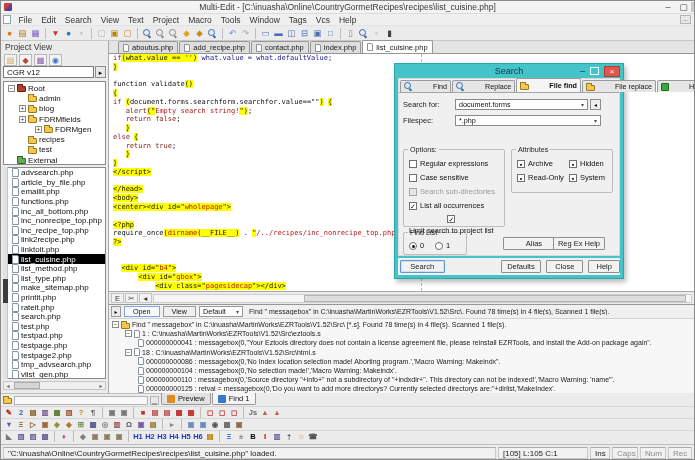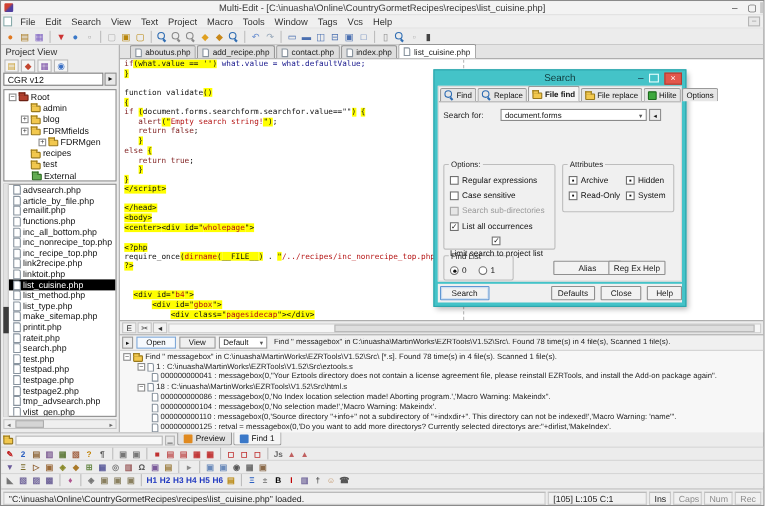--- a/index.html
+++ b/index.html
@@ -75,21 +75,21 @@
   
   .sdialog{position:absolute;left:393px;top:62px;width:230px;height:216px;background:#44c3c8;border:1px solid #2ba4aa;box-shadow:2px 3px 5px rgba(0,0,0,.28);z-index:10}
   .sd-title{height:14px;display:flex;align-items:center;color:#10393b;font-size:9px;position:relative}
   .sd-title-text{position:absolute;left:0;right:0;text-align:center}
   .sd-btns{margin-left:auto;display:flex;align-items:center;gap:5px;padding-right:3px;z-index:2}
   .sd-min{color:#134; font-size:9px}
   .sd-max{width:9px;height:8px;border:1px solid #e8ffff;background:transparent}
   .sd-close{width:16px;height:11px;background:#e2574c;border:1px solid #b23c33;color:#fff;font-size:8px;line-height:9px;text-align:center}
   .sd-inset{position:absolute;left:3px;right:3px;top:14px;bottom:22px;background:#f0f0f0;border:1px solid #d8d8d8;font-size:7.5px}
   .sd-tabs{display:flex;align-items:flex-end;padding:2px 1px 0;height:14px;border-bottom:1px solid #a5a5a5}
-  .sd-tab{height:12px;border:1px solid #9a9a9a;border-bottom:none;border-radius:2px 2px 0 0;padding:0 3px;display:flex;align-items:center;gap:2px;background:#e6e6e6;font-size:7.2px;margin-right:1px;white-space:nowrap}
+  .sd-tab{height:12px;border:1px solid #9a9a9a;border-bottom:none;border-radius:2px 2px 0 0;padding:0 3px;display:flex;align-items:center;gap:20px;background:#e6e6e6;font-size:7.2px;margin-right:1px;white-space:nowrap}
   .sd-tab.active{background:#f5f5f5;height:14px;font-weight:bold}
   .fieldrow{position:absolute;display:flex;align-items:center}
   .flabel{width:52px;color:#222}
   .combo{flex:1;height:11px;background:#fff;border:1px solid #8a8a8a;display:flex;align-items:center;padding:0 3px;font-size:7.2px;white-space:nowrap;overflow:hidden}
   .combo .arrow{margin-left:auto;color:#555;font-size:6px}
   .combo.dis{background:#ececec;color:#999}
   .sq-btn{width:11px;height:11px;border:1px solid #8f8f8f;background:#ececec;font-size:6px;display:flex;align-items:center;justify-content:center;margin-left:2px}
   .grp{position:absolute;border:1px solid #bdbdbd;border-radius:2px}
   .grp-label{position:absolute;top:-5px;left:4px;background:#f0f0f0;padding:0 2px;font-size:7.2px;color:#222}
   .cbrow{position:absolute;display:flex;align-items:center;gap:3px;white-space:nowrap}
@@ -247,21 +247,21 @@
         <div class="tree-row" style="padding-left: 15px;">
           <span style="width: 7px;"></span>
           <span class="mini-folder"></span>
           <span>recipes</span>
         </div>
         <div class="tree-row" style="padding-left: 15px;">
           <span style="width: 7px;"></span>
           <span class="mini-folder"></span>
           <span>test</span>
         </div>
-        <div class="tree-row" style="padding-left: 16px;">
+        <div class="tree-row" style="padding-left: 4px;">
           <span style="width: 7px;"></span>
           <span class="mini-folder green"></span>
           <span>External</span>
         </div>
       </div>
     <div class="pv-files" id="pv-files">
         <div class="file-row">
           <span class="mini-file"></span>
           <span>advsearch.php</span>
         </div>
@@ -462,20 +462,27 @@
         </div>
 
       <div class="fieldrow" style="left:4px;top:20px;right:18px">
         <span class="flabel">Search for:</span>
         <span class="combo">
             <span>document.forms</span>
             <span class="arrow">▾</span>
           </span>
         <span class="sq-btn">◂</span>
       </div>
+      <div class="fieldrow" style="left:4px;top:36px;right:18px">
+        <span class="flabel">Filespec:</span>
+        <span class="combo">
+            <span>*.php</span>
+            <span class="arrow">▾</span>
+          </span>
+      </div>
 
       <div class="grp" style="left:4px;top:70px;width:102px;height:78px">
         <span class="grp-label">Options:</span>
       </div>
       <div id="sd-options"></div>
 
       <div class="grp" style="left:112px;top:70px;width:102px;height:44px">
         <span class="grp-label">Attributes</span>
       </div>
       <div id="sd-attrs"></div>

